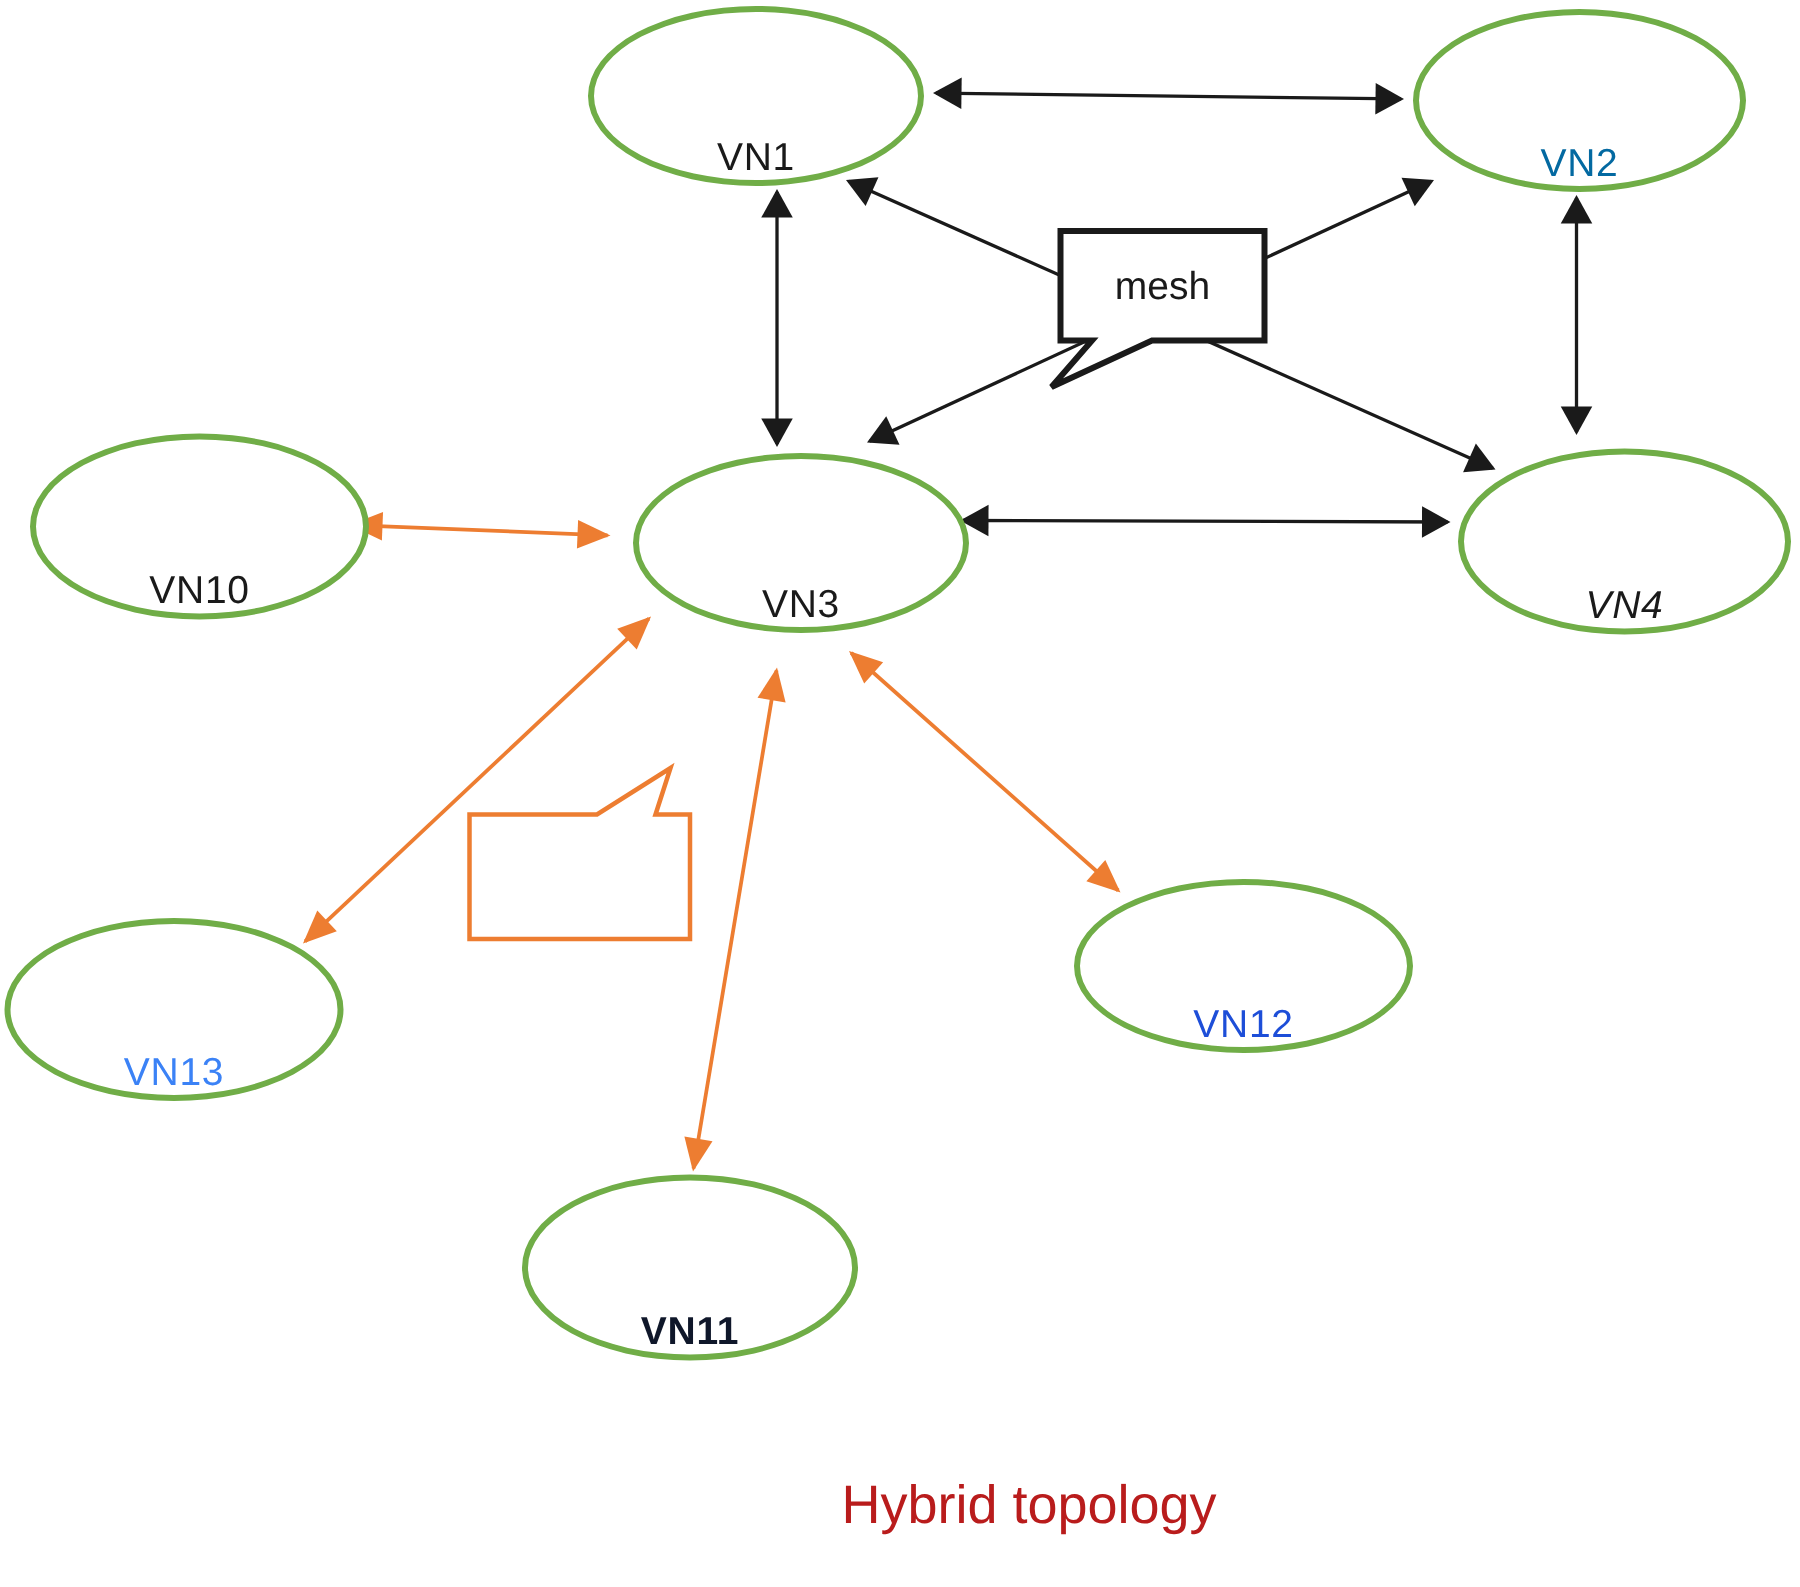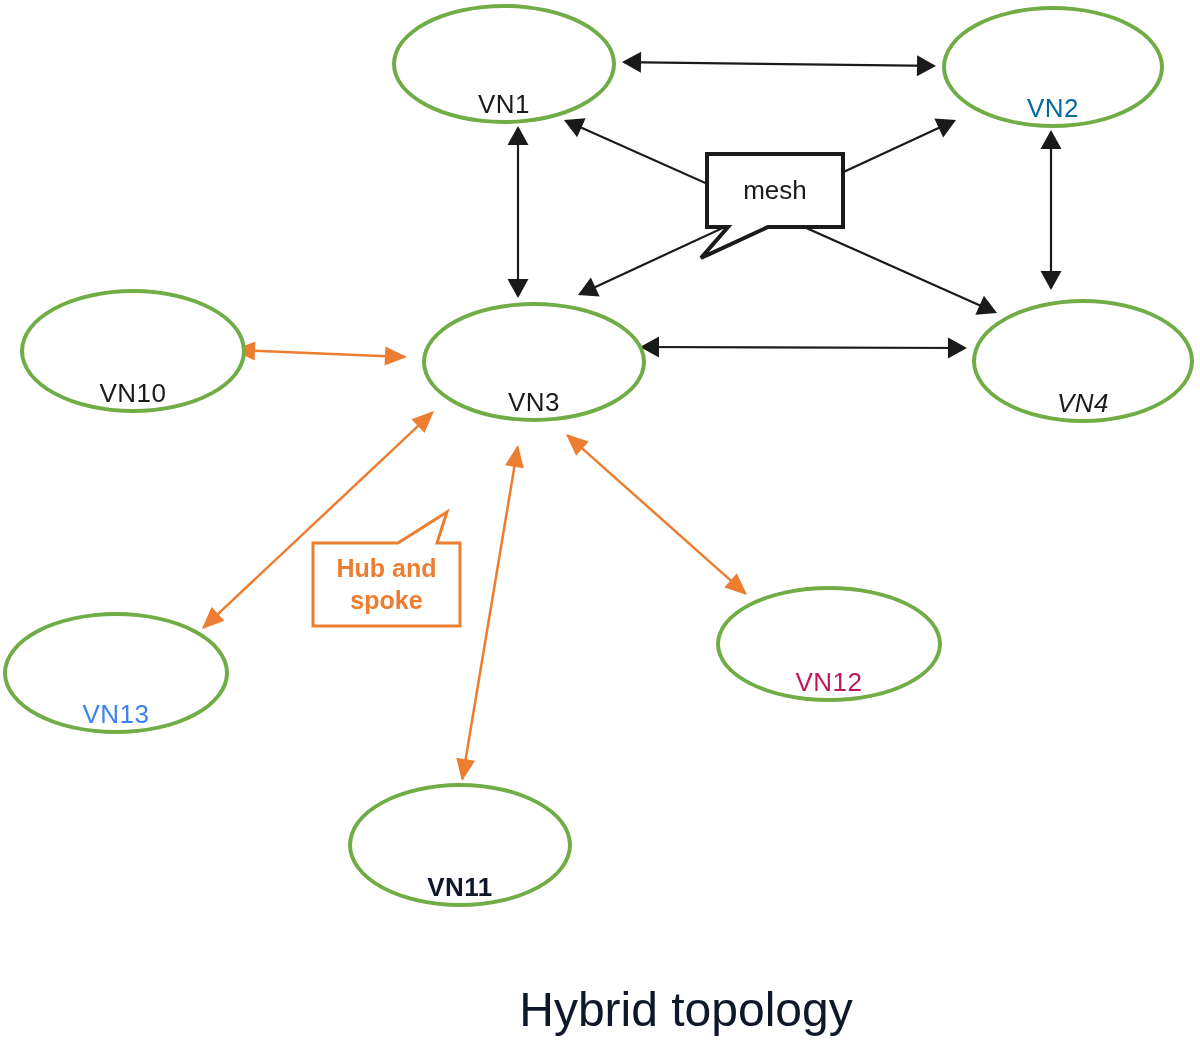--- a/index.html
+++ b/index.html
@@ -53,22 +53,22 @@
   #hub-label {
     left: 313px; top: 543px; width: 147px; height: 83px;
     font-size: 25px; font-weight: 600; color: #ED7D31;
     white-space: pre-line; line-height: 1.25;
   }
   #title {
     position: absolute;
     left: 686px; top: 982px;
     transform: translateX(-50%);
     white-space: nowrap;
-    font-size: 48px;
-    color: #0f172a;
+    font-size: 36px;
+    color: #b91c1c;
   }
 </style>
 </head>
 <body>
 
 <div class="canvas">
 
   <svg class="layer" viewBox="0 0 1200 1058">
     <g id="edges">
         <g>
@@ -138,29 +138,27 @@
       <div class="node" style="left: 422px; top: 302px; width: 224px; height: 120px; border-color: rgb(112, 173, 71);">
         <span class="node-label" style="color: rgb(26, 26, 26);">VN3</span>
       </div>
       <div class="node" style="left: 972px; top: 299px; width: 222px; height: 124px; border-color: rgb(112, 173, 71); font-style: italic;">
         <span class="node-label" style="color: rgb(26, 26, 26);">VN4</span>
       </div>
       <div class="node" style="left: 20px; top: 289px; width: 226px; height: 124px; border-color: rgb(112, 173, 71);">
         <span class="node-label" style="color: rgb(26, 26, 26);">VN10</span>
       </div>
       <div class="node" style="left: 716px; top: 586px; width: 226px; height: 116px; border-color: rgb(112, 173, 71);">
-        <span class="node-label" style="color: #be185d;">VN12</span>
+        <span class="node-label" style="color: #1d4ed8;">VN12</span>
       </div>
       <div class="node" style="left: 3px; top: 612px; width: 226px; height: 122px; border-color: rgb(112, 173, 71);">
         <span class="node-label" style="color: #3b82f6;">VN13</span>
       </div>
       <div class="node" style="left: 348px; top: 783px; width: 224px; height: 124px; border-color: rgb(112, 173, 71);">
         <span class="node-label bold" style="color: #0f172a;">VN11</span>
       </div>
     </div>
 
   <div id="mesh-label" class="callout-label" style="color: rgb(26, 26, 26);">mesh</div>
 
-  <div id="hub-label" class="callout-label" style="color: rgb(237, 125, 49);">Hub and
-spoke</div>
 
   <div id="title">Hybrid topology</div>
 </div>
 
 </body></html>

